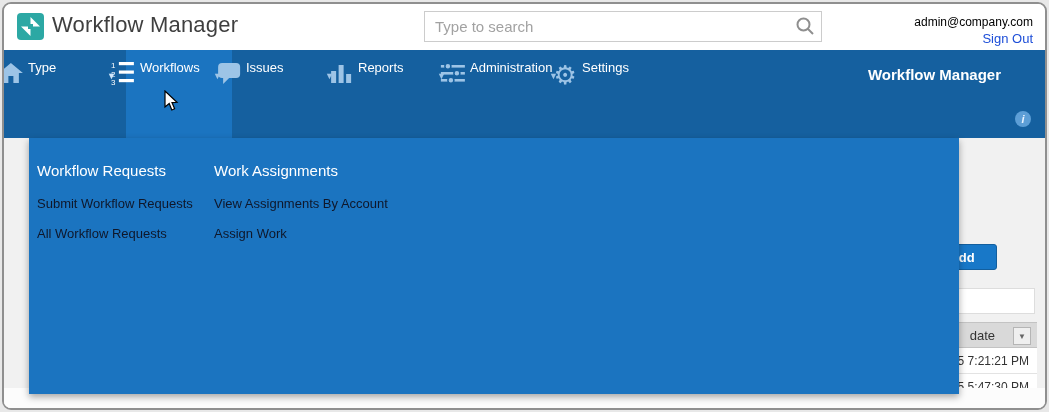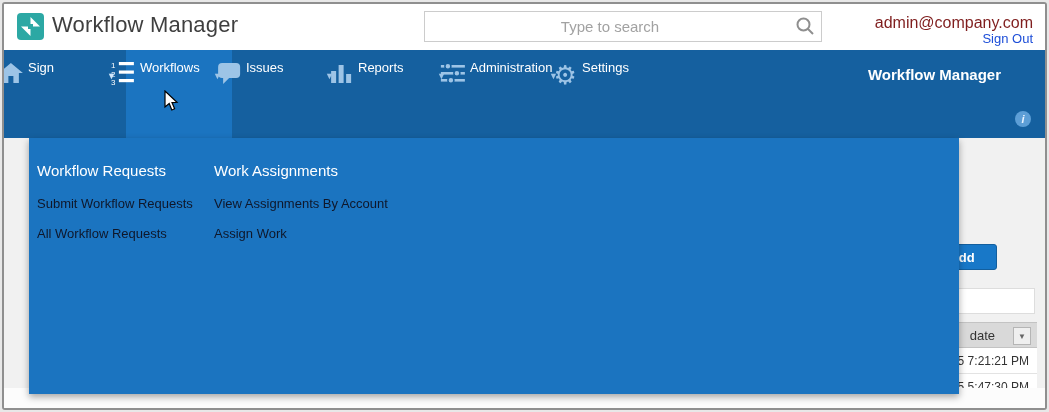--- a/index.html
+++ b/index.html
@@ -1,38 +1,37 @@
 <!DOCTYPE html>
 <html><head>
 <meta charset="utf-8">
 <style>
   * { margin:0; padding:0; box-sizing:border-box; }
   body { background:#e8e8e8; font-family:"Liberation Sans", sans-serif; }
   .page {
     position:relative; width:1045px; height:408px; margin:2px;
-    border:2px solid #8f8f8f; border-radius:3px; overflow:hidden; background:#ffffff;
+    border:2px solid #8f8f8f; border-radius:9px; overflow:hidden; background:#ffffff;
   }
 
   
   .topbar { position:relative; height:46px; background:#ffffff; }
   .logo-box { position:absolute; left:13px; top:9px; width:27px; height:27px; }
   .app-title {
     position:absolute; left:48px; top:8px; font-size:22px; color:#3f3f3f; letter-spacing:0.2px;
   }
   .search-wrap { position:absolute; left:420px; top:7px; width:398px; height:31px; }
   .search-wrap input {
     width:100%; height:100%; border:1px solid #cccccc; background:#fff;
     font-size:15px; color:#444; padding:0 36px 0 10px; outline:none;
     font-family:"Liberation Sans", sans-serif;
-    text-align:center;
   }
   .search-wrap input::placeholder { color:#a2a2a2; }
   .search-icon { position:absolute; right:7px; top:5px; width:20px; height:20px; }
   .account { position:absolute; right:12px; top:11px; text-align:right; line-height:15px; }
-  .account .email { font-size:16px; color:#7f1d1d; display:block; }
+  .account .email { font-size:12px; color:#000000; display:block; }
   .account .signout { font-size:13px; color:#1d4ed8; text-decoration:none; display:inline-block; }
 
   
   .navbar { position:relative; height:88px; background:#15609f; }
   .tabs { display:flex; height:100%; margin-left:10px; }
   .tab { position:relative; height:100%; cursor:pointer; }
   .tab.active { background:#1b74c0; }
   .tab .tab-label { display:block; padding:10px 0 0 14px; font-size:13px; color:#ffffff; }
   .tab .tab-iconrow { position:relative; height:52px; margin-top:4px; }
   .tab .tab-icon { position:absolute; left:50%; top:50%; transform:translate(-62%,-50%); }
@@ -126,21 +125,21 @@
     <div class="account">
       <span class="email">admin@company.com</span>
       <a class="signout" href="#">Sign Out</a>
     </div>
   </div>
 
   <div class="navbar">
     <div class="tabs">
 
       <div class="tab t-home">
-        <span class="tab-label">Sign</span>
+        <span class="tab-label">Type</span>
         <span class="tab-iconrow">
           <span class="tab-icon">
             <svg width="26" height="22" viewBox="0 0 26 22">
               <polygon points="13,1 25,11 21,11 21,21 15.5,21 15.5,14 10.5,14 10.5,21 5,21 5,11 1,11" fill="#9dc4e6"></polygon>
             </svg>
           </span>
           <span class="caret">▼</span>
         </span>
       </div>
 

